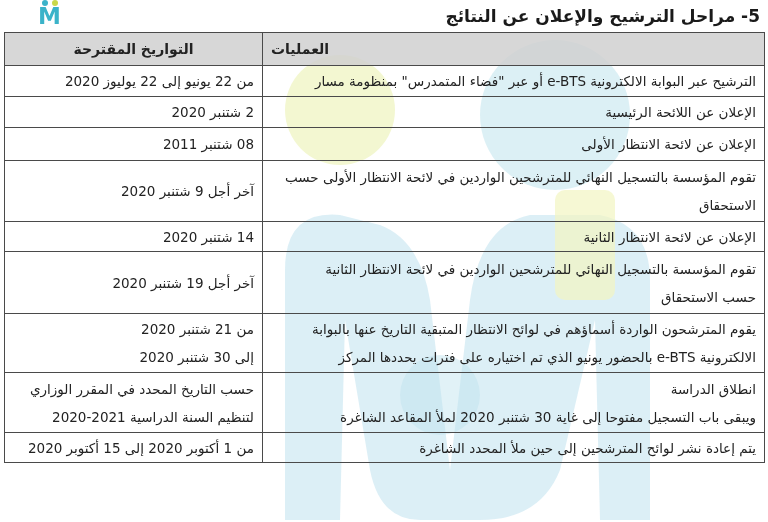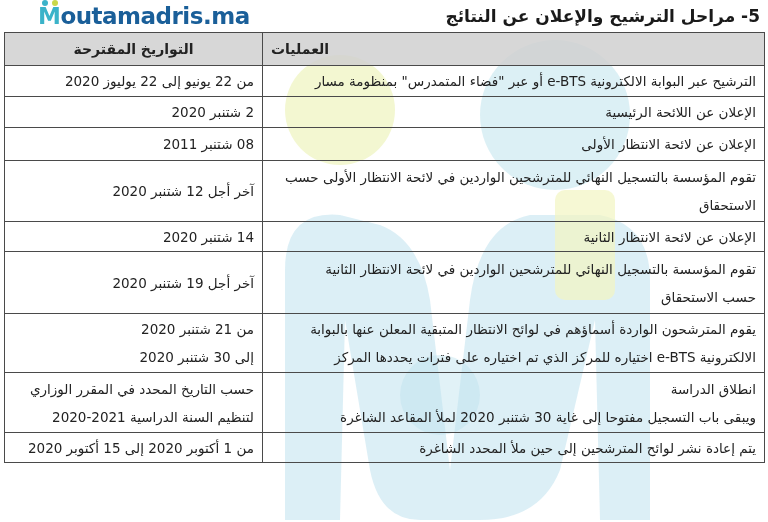--- a/index.html
+++ b/index.html
@@ -52,21 +52,20 @@
   <path d="M285 520 L285 270 Q285 210 340 215 L380 225 Q420 240 430 300 L450 470 L470 300 Q480 225 530 215 L600 215 Q650 225 650 280 L650 520 L600 520 L595 320 L560 470 Q540 520 480 520 L420 520 Q380 520 370 470 L345 320 L340 520 Z" fill="#bfe1ef" opacity="0.55"></path>
   <rect x="555" y="190" width="60" height="110" rx="10" fill="#f2f5c2" opacity="0.7"></rect>
 </svg>
 
 <div class="logo">
   <svg class="dots" viewBox="0 0 24 10">
     <circle cx="5" cy="4" r="3" fill="#3bb3c9"></circle>
     <circle cx="15" cy="4" r="3" fill="#c9d84a"></circle>
   </svg>
   <span class="m">M</span>
-    <span>outamadris.ma</span>
 </div>
 
 <div class="section-title">5- مراحل الترشيح والإعلان عن النتائج</div>
 
 <table class="schedule">
   <colgroup>
     <col style="width:502px">
     <col style="width:258px">
   </colgroup>
   <thead>
@@ -99,21 +98,21 @@
       <td class="date">
           <span class="line">08 شتنبر 2011</span>
         </td>
     </tr>
     <tr style="height:61px">
       <td class="ops">
         <span class="line">تقوم المؤسسة بالتسجيل النهائي للمترشحين الواردين في لائحة الانتظار الأولى حسب</span>
         <span class="line">الاستحقاق</span>
       </td>
       <td class="date">
-          <span class="line">آخر أجل 12 شتنبر 2020</span>
+          <span class="line">آخر أجل 9 شتنبر 2020</span>
         </td>
     </tr>
     <tr style="height:30px">
       <td class="ops">
           <span class="line">الإعلان عن لائحة الانتظار الثانية</span>
         </td>
       <td class="date">
           <span class="line">14 شتنبر 2020</span>
         </td>
     </tr>
@@ -121,22 +120,22 @@
       <td class="ops">
         <span class="line">تقوم المؤسسة بالتسجيل النهائي للمترشحين الواردين في لائحة الانتظار الثانية</span>
         <span class="line">حسب الاستحقاق</span>
       </td>
       <td class="date">
           <span class="line">آخر أجل 19 شتنبر 2020</span>
         </td>
     </tr>
     <tr style="height:59px">
       <td class="ops">
-        <span class="line">يقوم المترشحون الواردة أسماؤهم في لوائح الانتظار المتبقية المعلن عنها بالبوابة</span>
-        <span class="line">الالكترونية e-BTS اختياره للمركز الذي تم اختياره على فترات يحددها المركز</span>
+        <span class="line">يقوم المترشحون الواردة أسماؤهم في لوائح الانتظار المتبقية التاريخ عنها بالبوابة</span>
+        <span class="line">الالكترونية e-BTS بالحضور يونيو الذي تم اختياره على فترات يحددها المركز</span>
       </td>
       <td class="date">
         <span class="line">من 21 شتنبر 2020</span>
         <span class="line">إلى 30 شتنبر 2020</span>
       </td>
     </tr>
     <tr style="height:60px">
       <td class="ops">
         <span class="line">انطلاق الدراسة</span>
         <span class="line">ويبقى باب التسجيل مفتوحا إلى غاية 30 شتنبر 2020 لملأ المقاعد الشاغرة</span>

